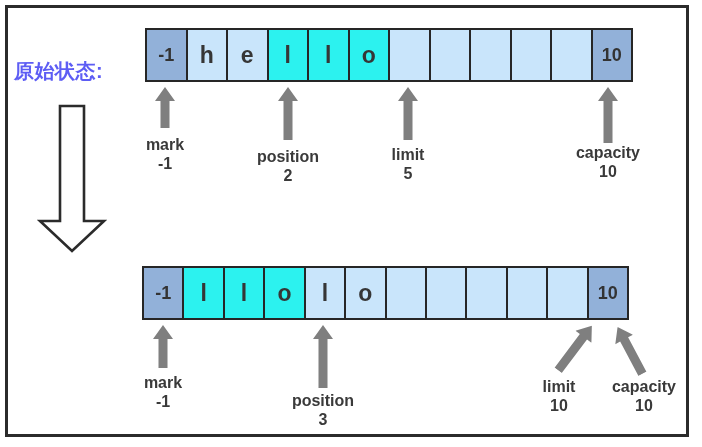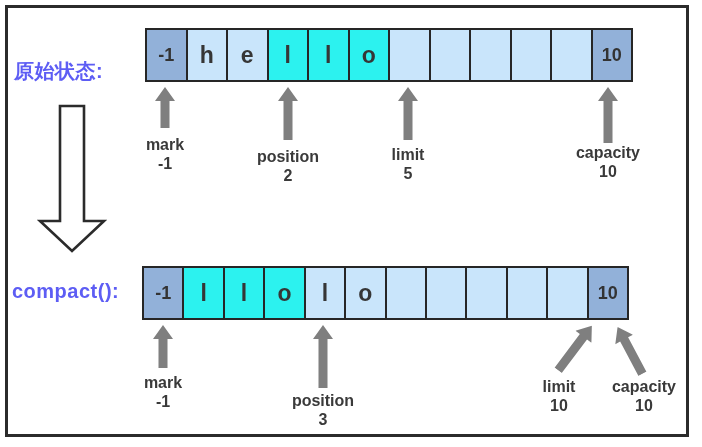--- a/index.html
+++ b/index.html
@@ -22,21 +22,20 @@
   .ptr-label{position:absolute;width:100px;text-align:center;font-size:16px;font-weight:bold;
              color:#3a3a3a;line-height:19px;white-space:nowrap;}
 </style>
 </head>
 <body>
 
 <div class="canvas">
   <div class="frame"></div>
 
   <div class="stage-title" id="title-1">原始状态:</div>
-  <div class="stage-title" id="title-2">compact():</div>
 
   <svg class="arrow" style="left:37px;top:104px;" width="70" height="150" viewBox="0 0 70 150">
     <polygon points="23,2 47,2 47,117 67,117 35,147 3,117 23,117" fill="#ffffff" stroke="#2b2b2b" stroke-width="2.6" stroke-linejoin="miter"></polygon>
   </svg>
 
   <div class="buffer" id="buffer-top">
     <div class="cell header">-1</div>
     <div class="cell light">h</div>
     <div class="cell light">e</div>
     <div class="cell hot">l</div>

